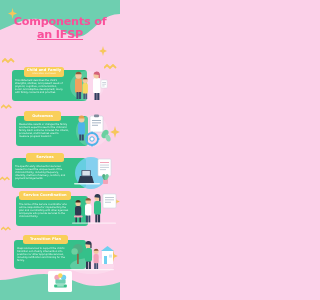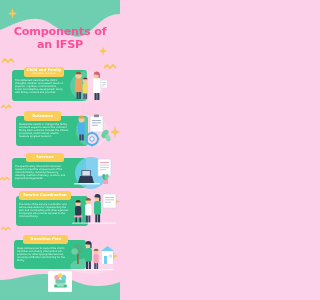--- a/index.html
+++ b/index.html
@@ -10,26 +10,26 @@
     position:relative;
   }
   .poster{position:absolute;inset:0;overflow:hidden;background:#fbd0e8;}
 
   
   .topwave{position:absolute;top:0;left:0;width:120px;height:56px;}
   .footwave{position:absolute;bottom:0;left:0;width:120px;height:36px;}
 
   
   .title{
-    position:absolute;top:26px;left:0;width:120px;
+    position:absolute;top:16px;left:0;width:120px;
     text-align:center;color:#f9509a;
     font-weight:bold;font-size:11.2px;line-height:12.5px;
     letter-spacing:-0.2px;
   }
-  .title .l2{display:block;}
+  .title .l2{display:block;text-decoration:underline;}
 
   
   .deco{position:absolute;pointer-events:none;}
 
   
   .card{
     position:absolute;
     background:#35c08a;
     border-radius:3px;
   }

